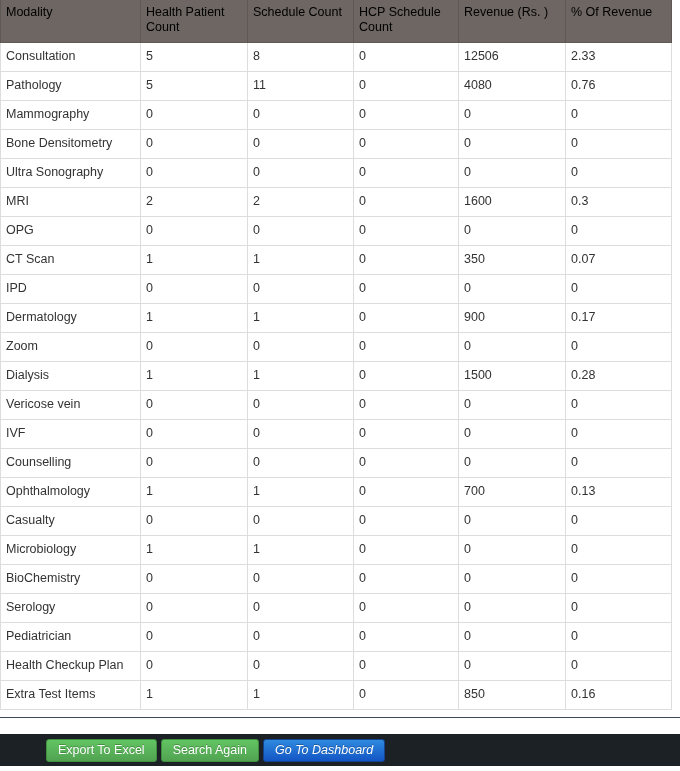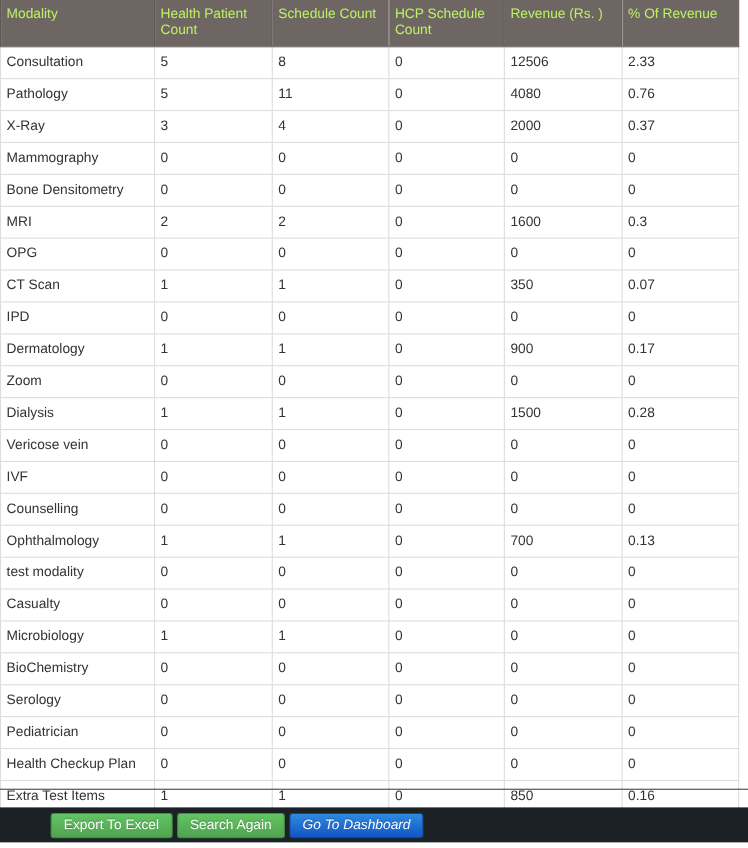--- a/index.html
+++ b/index.html
@@ -48,21 +48,21 @@
     vertical-align: top;
     font-size: 12.5px;
     line-height: 15px;
     color: #333333;
     overflow: hidden;
     word-wrap: break-word;
   }
 
   table.report thead th {
     background: #6d6662;
-    color: #bef264;
+    color: #000000;
     font-weight: normal;
     border: 1px solid #5f5955;
     border-top: none;
     vertical-align: top;
     height: 30px;
     padding-top: 5px;
   }
 
   table.report tbody td {
     height: 10px;
@@ -183,37 +183,37 @@
           </tr>
           <tr>
             <td>Pathology</td>
             <td>5</td>
             <td>11</td>
             <td>0</td>
             <td>4080</td>
             <td>0.76</td>
           </tr>
           <tr>
-            <td>X-Ray</td>
-            <td>3</td>
-            <td>4</td>
-            <td>0</td>
-            <td>2000</td>
-            <td>0.37</td>
-          </tr>
-          <tr>
             <td>Mammography</td>
             <td>0</td>
             <td>0</td>
             <td>0</td>
             <td>0</td>
             <td>0</td>
           </tr>
           <tr>
             <td>Bone Densitometry</td>
+            <td>0</td>
+            <td>0</td>
+            <td>0</td>
+            <td>0</td>
+            <td>0</td>
+          </tr>
+          <tr>
+            <td>Ultra Sonography</td>
             <td>0</td>
             <td>0</td>
             <td>0</td>
             <td>0</td>
             <td>0</td>
           </tr>
           <tr>
             <td>MRI</td>
             <td>2</td>
             <td>2</td>
@@ -293,28 +293,20 @@
             <td>0</td>
             <td>0</td>
           </tr>
           <tr>
             <td>Ophthalmology</td>
             <td>1</td>
             <td>1</td>
             <td>0</td>
             <td>700</td>
             <td>0.13</td>
-          </tr>
-          <tr>
-            <td>test modality</td>
-            <td>0</td>
-            <td>0</td>
-            <td>0</td>
-            <td>0</td>
-            <td>0</td>
           </tr>
           <tr>
             <td>Casualty</td>
             <td>0</td>
             <td>0</td>
             <td>0</td>
             <td>0</td>
             <td>0</td>
           </tr>
           <tr>

